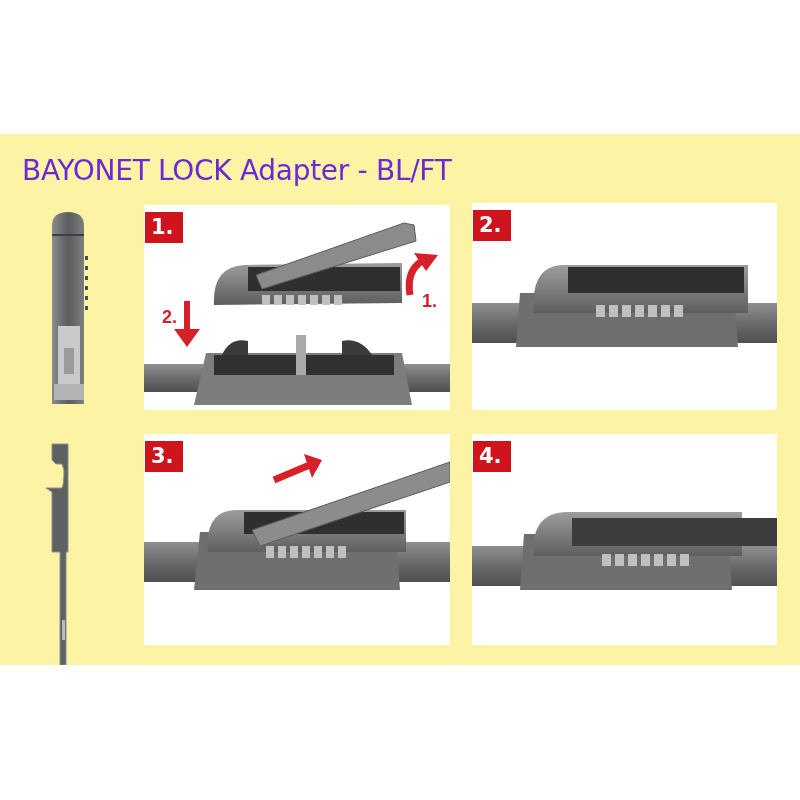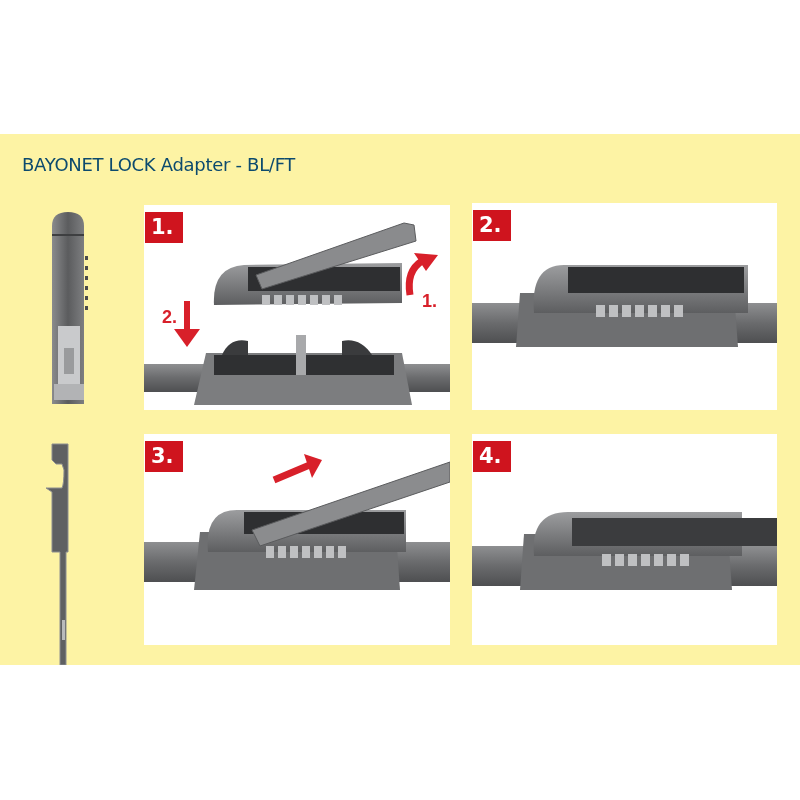--- a/index.html
+++ b/index.html
@@ -1,19 +1,19 @@
 <!DOCTYPE html>
 <html><head>
   <meta charset="utf-8">
   <style>
     html, body { margin:0; padding:0; }
     body { width:800px; height:800px; background:#ffffff; position:relative; overflow:hidden;
            font-family:"DejaVu Sans", "Liberation Sans", sans-serif; }
     .band { position:absolute; left:0; top:134px; width:800px; height:531px; background:#fdf3a4; }
-    .title { position:absolute; left:22px; top:154px; font-size:18px; color:#0c4a6e; letter-spacing:-0.3px; }
+    .title { position:absolute; left:22px; top:154px; font-size:28px; color:#6d28d9; letter-spacing:-0.3px; }
     .panel { position:absolute; background:#ffffff; overflow:hidden; }
     .badge { position:absolute; left:1px; top:7px; width:38px; height:31px; background:#cf141e; color:#fff;
              font-weight:bold; font-size:21px; line-height:31px; text-indent:6px; }
     .side { position:absolute; }
     svg { display:block; }
   </style>
 </head>
 <body>
 
 <div class="band"></div>

